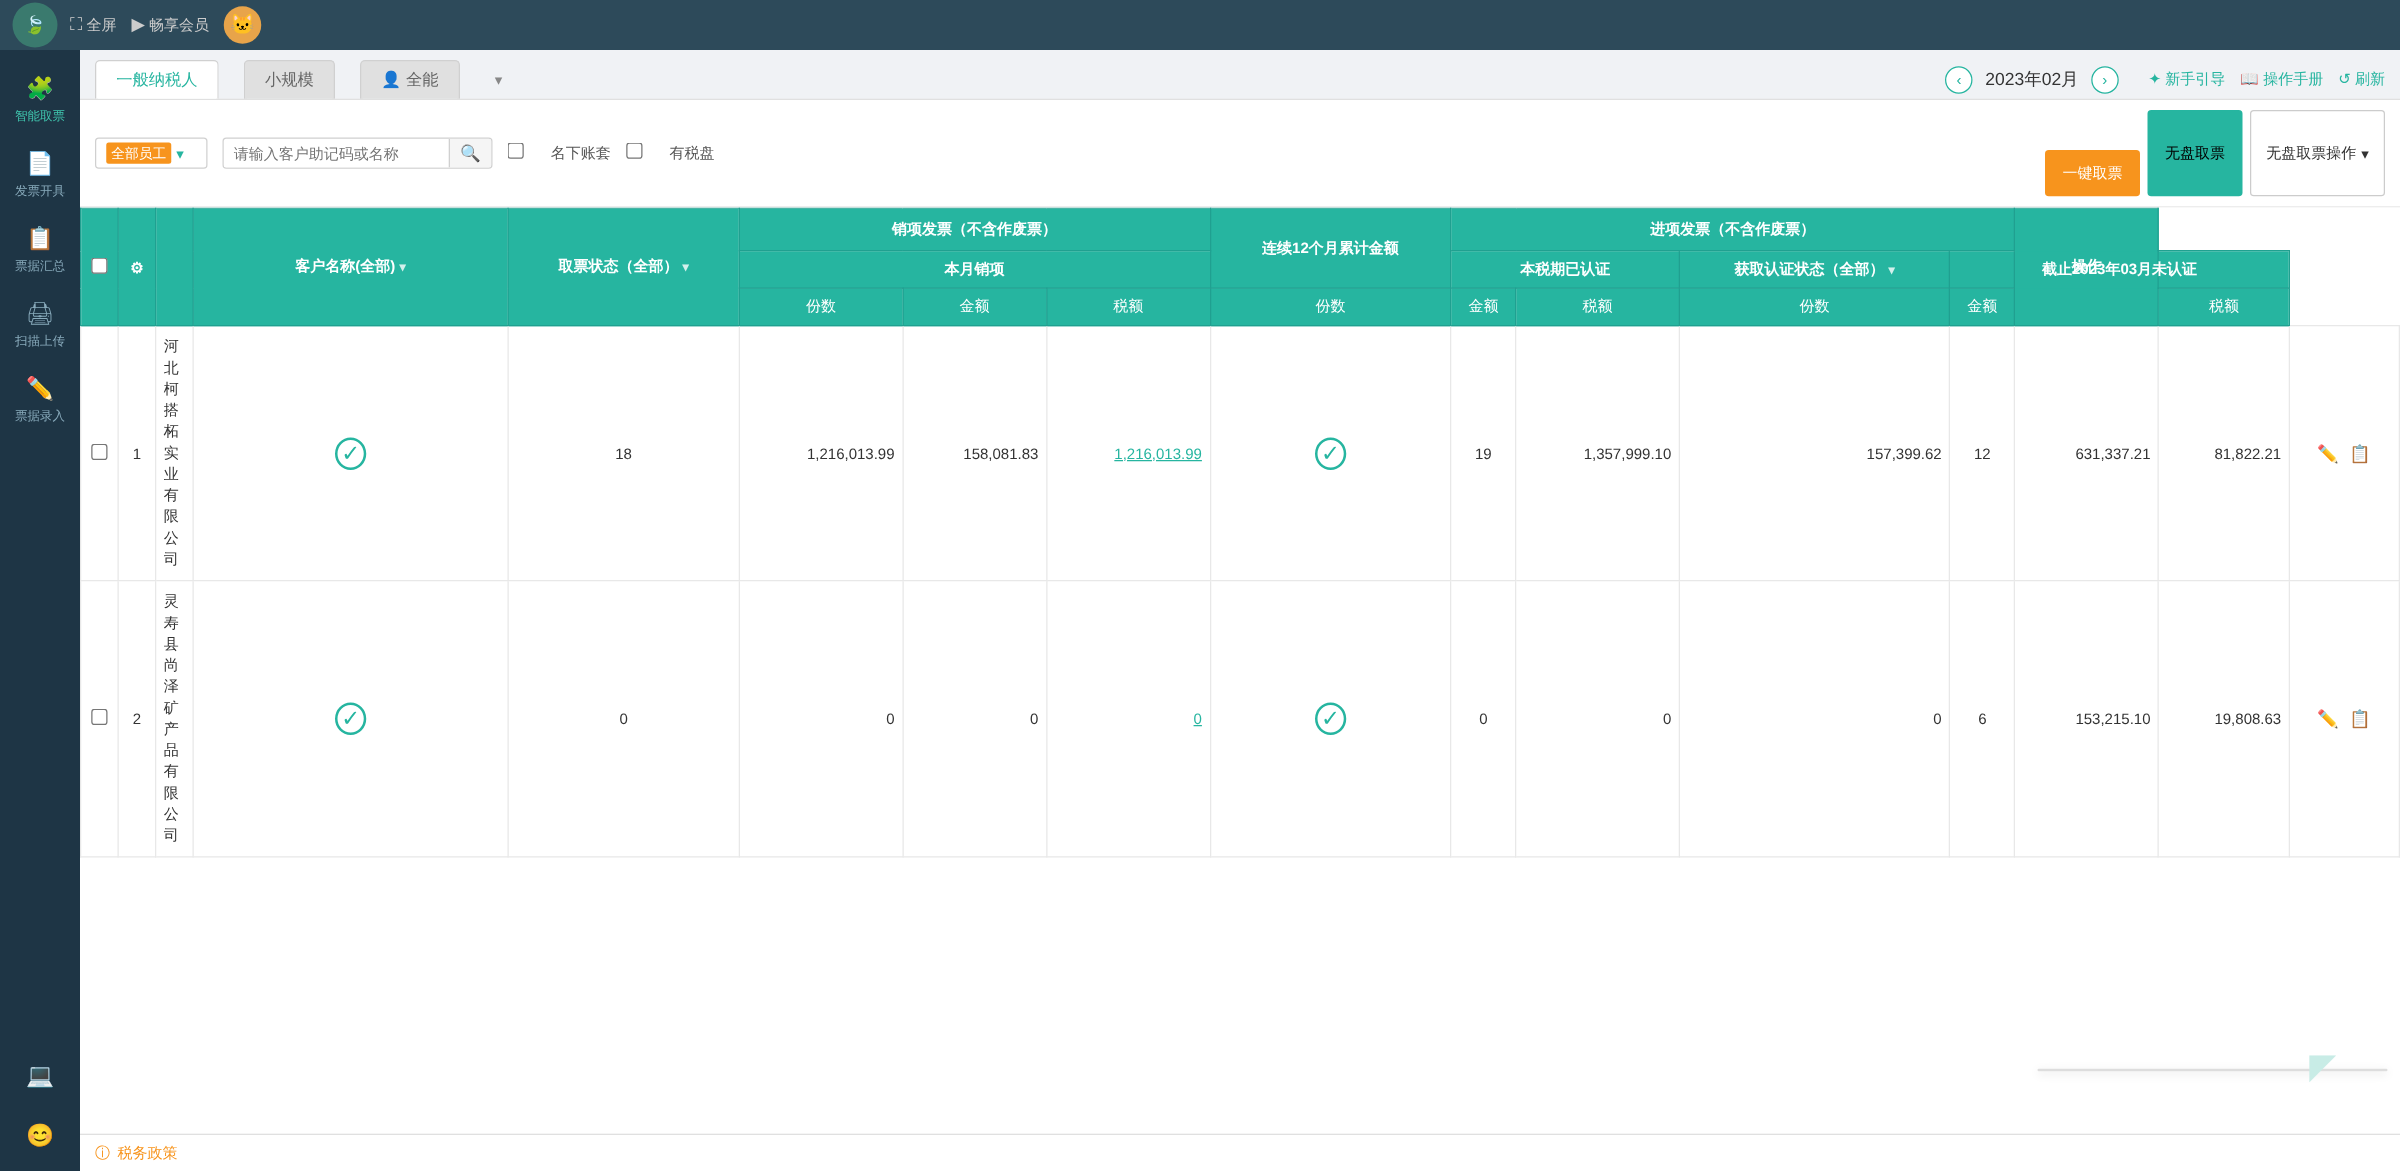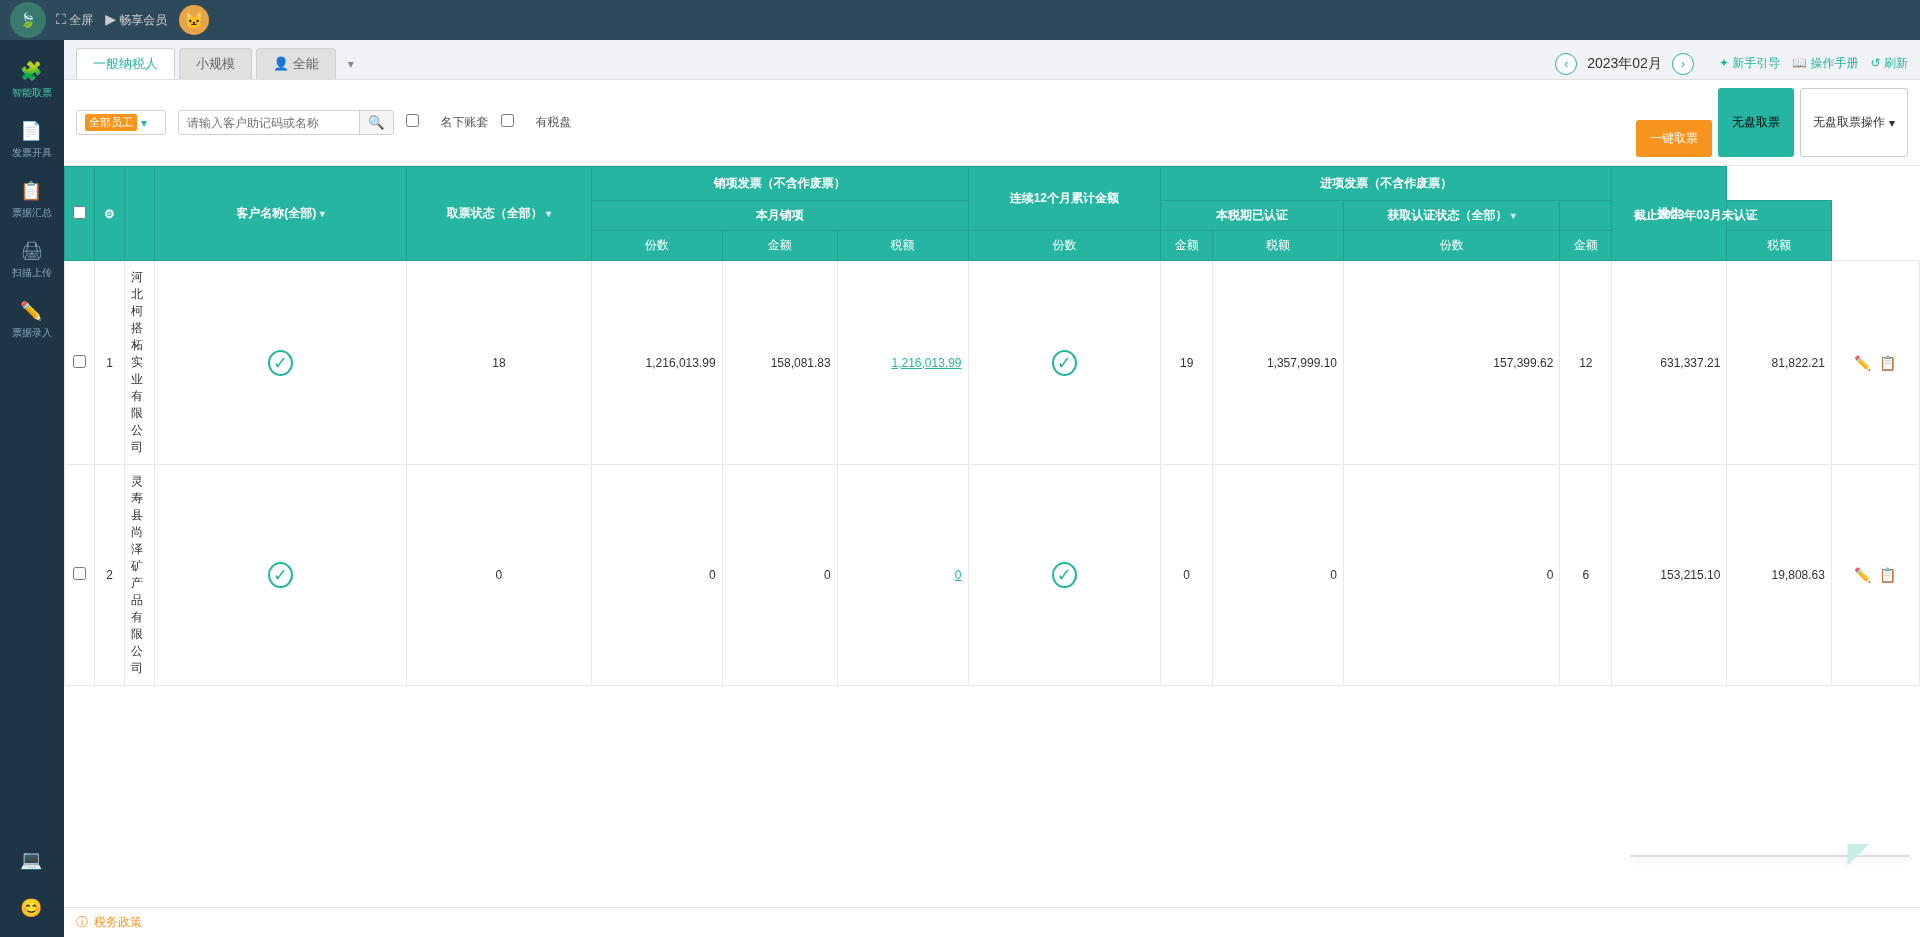--- a/index.html
+++ b/index.html
@@ -75,21 +75,21 @@
     
     .main {
       flex: 1; overflow: hidden; display: flex; flex-direction: column;
       background: #f0f2f5;
     }
 
     
     .tabs-bar {
       background: #f0f2f5;
       padding: 8px 12px 0 12px;
-      display: flex; align-items: center; gap: 4px;
+      display: flex; align-items: center; gap: 20px;
       border-bottom: 1px solid #e0e0e0;
     }
     .tab {
       padding: 6px 16px;
       border-radius: 4px 4px 0 0;
       cursor: pointer;
       font-size: 13px;
       color: #666;
       background: #e0e0e0;
       border: 1px solid #d0d0d0;
@@ -274,21 +274,21 @@
         <span>全能</span>
       </div>
       <span class="tab-more">▾</span>
 
       <div class="nav-month" style="margin-left: auto; display: flex; align-items: center; gap: 10px;">
         <button class="month-btn">‹</button>
         <span class="month-label">2023年02月</span>
         <button class="month-btn">›</button>
       </div>
 
-      <div style="margin-left: 21px; display: flex; gap: 12px; font-size: 12px; color: #26b5a0; align-items: flex-end;">
+      <div style="margin-left: 4px; display: flex; gap: 12px; font-size: 12px; color: #26b5a0; align-items: flex-end;">
         <span style="cursor:pointer;">
           <span>✦</span>
           <span>新手引导</span>
         </span>
         <span style="cursor:pointer;">
           <span>📖</span>
           <span>操作手册</span>
         </span>
         <span style="cursor:pointer;">
           <span>↺</span>

